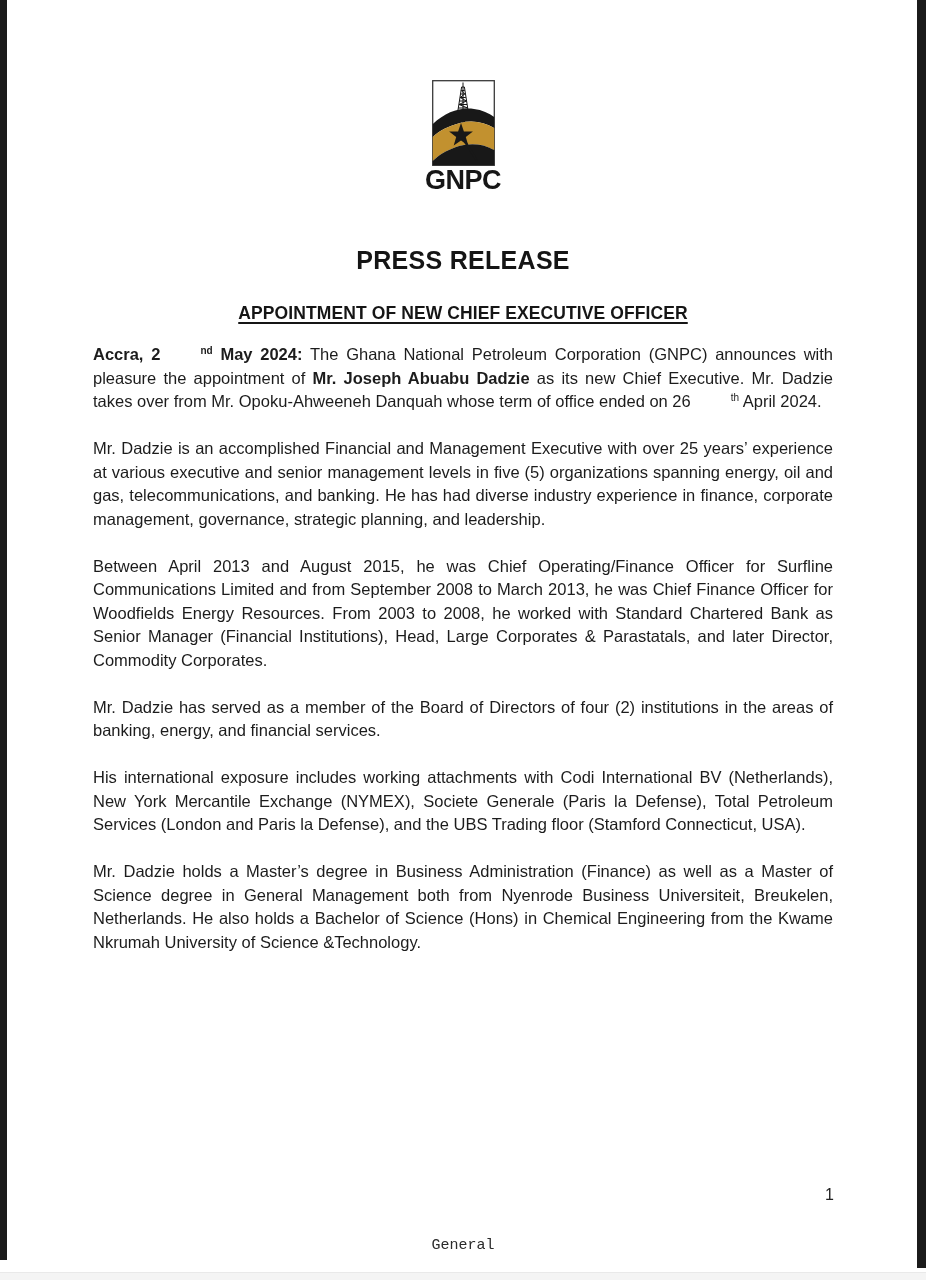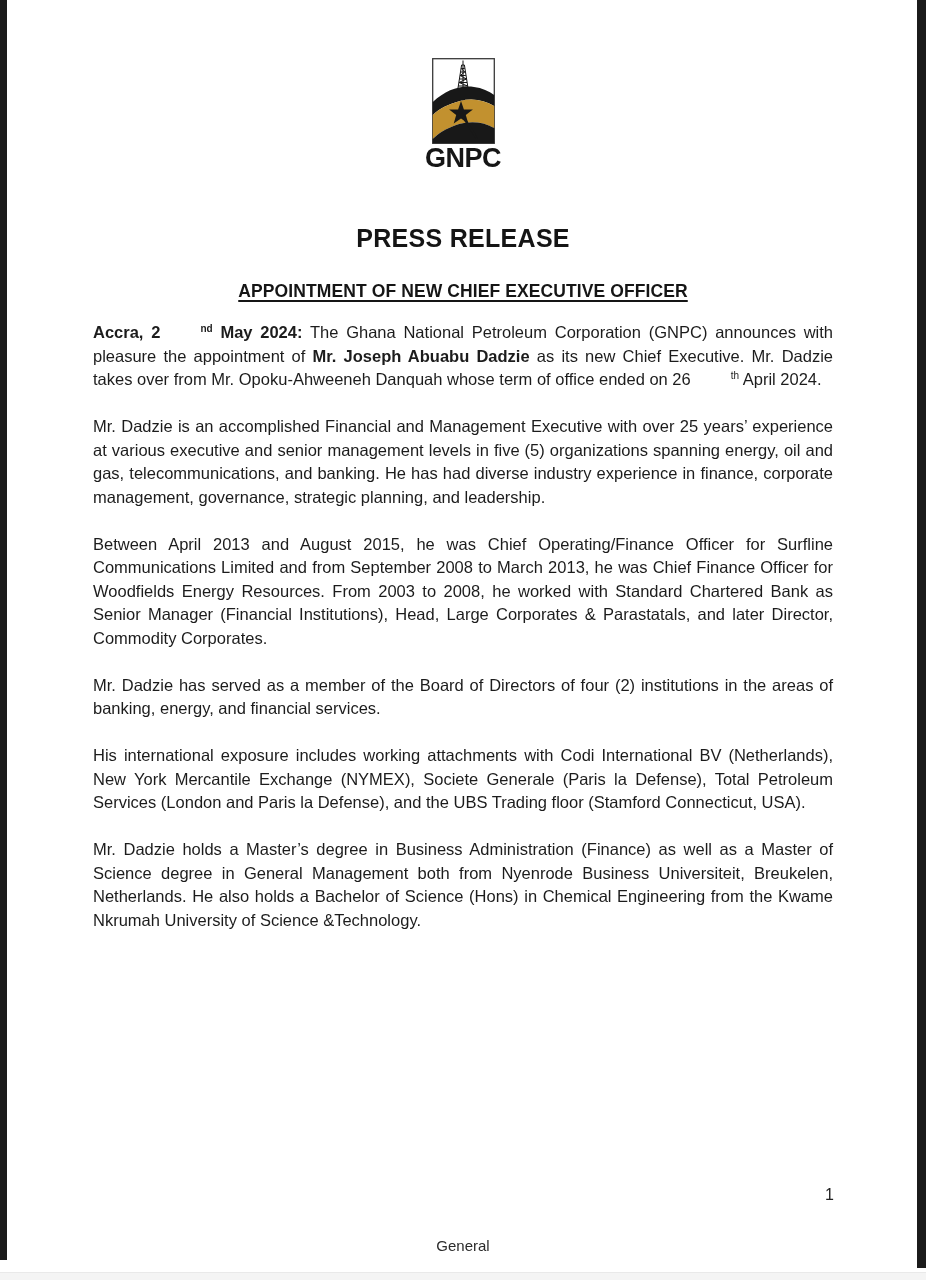--- a/index.html
+++ b/index.html
@@ -9,21 +9,21 @@
     background:#ffffff;
     color:#1a1a1a;
     font-family:"Liberation Sans", sans-serif;
     overflow:hidden;
   }
   
   .edge-left  { position:absolute; left:0;  top:0; width:7px;  height:1260px; background:#1b1b1b; }
   .edge-right { position:absolute; right:0; top:0; width:9px;  height:1268px; background:#1b1b1b; }
   .edge-bottom{ position:absolute; left:0;  top:1272px; width:100%; height:8px; background:#f4f4f4; border-top:1px solid #e9e9e9; }
 
-  .logo-wrap { margin:0; padding-top:58px; display:flex; flex-direction:column; align-items:center; }
+  .logo-wrap { margin:0; padding-top:80px; display:flex; flex-direction:column; align-items:center; }
   .logo-wrap svg { display:block; }
   .logo-text {
     font-weight:700; font-size:27px; line-height:26px; letter-spacing:-0.5px;
     margin-top:1px; color:#161616;
   }
 
   .press-title {
     margin-top:52px; text-align:center;
     font-weight:700; font-size:25px; line-height:30px; letter-spacing:0.3px;
     color:#151515;
@@ -41,21 +41,21 @@
     text-align:justify;
     font-size:16.5px; line-height:23.5px;
     color:#1c1c1c;
   }
   .para .b { font-weight:700; }
   .para sup { font-size:10px; line-height:0; vertical-align:super;padding-left:40px; }
 
   .page-number { position:absolute; top:1186px; right:92px; font-size:16px; color:#222; }
   .footer {
     position:absolute; top:1237px; left:0; width:100%;
-    text-align:center; font-size:15px; color:#2b2b2b;
+    text-align:center; font-size:15px; color:#2b2b2b;font-family:Liberation Mono, monospace;
   }
 </style>
 </head>
 <body>
 
 <div class="canvas">
 
   <div class="edge-left"></div>
   <div class="edge-right"></div>
   <div class="edge-bottom"></div>

